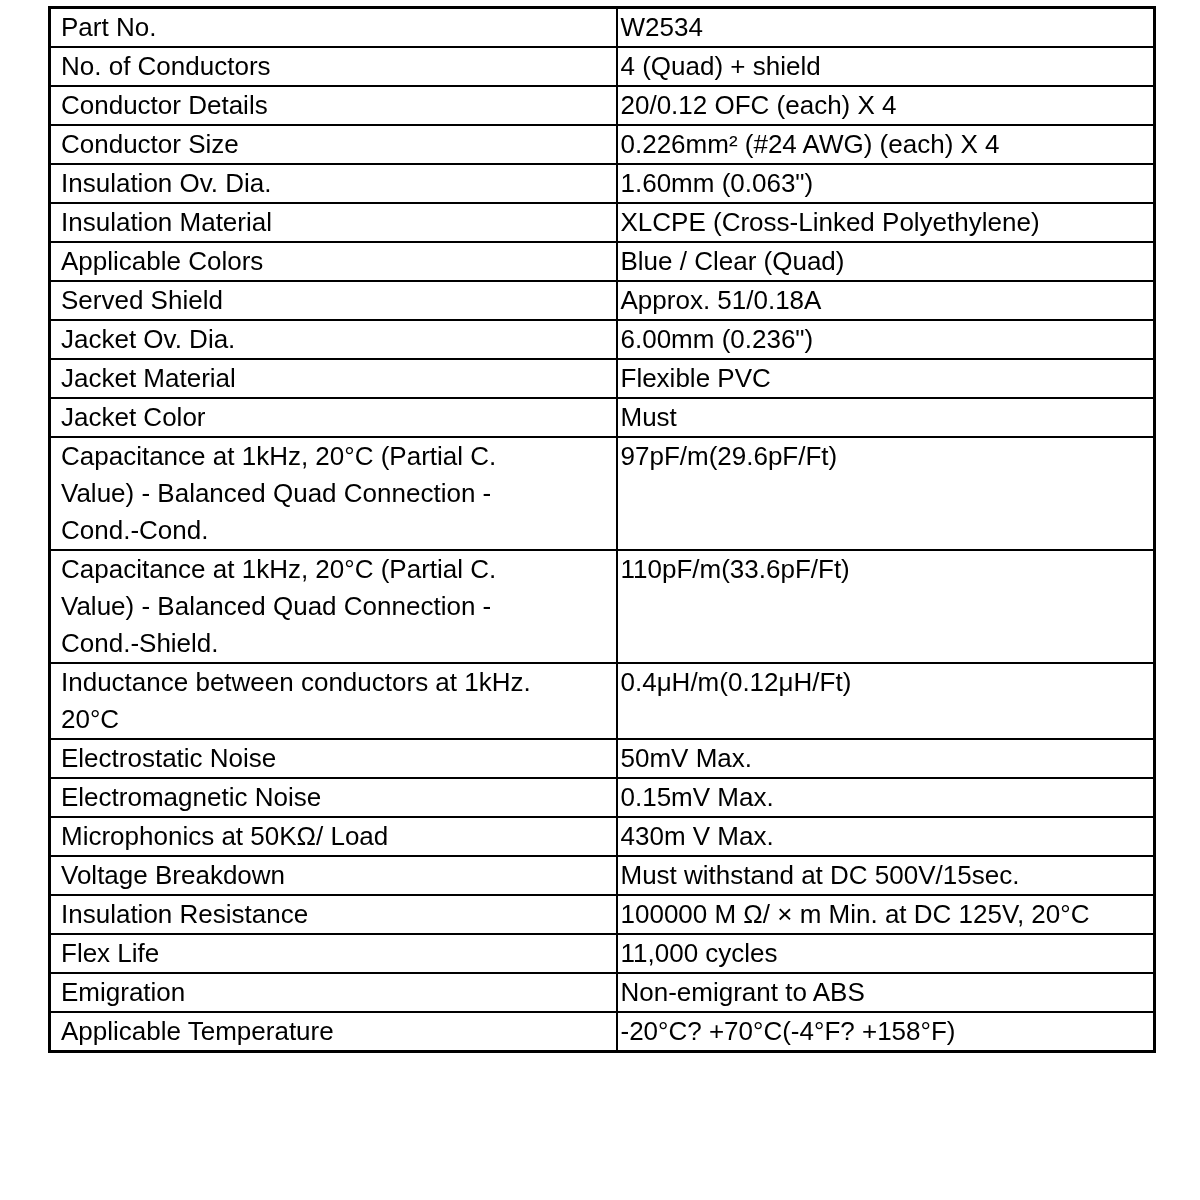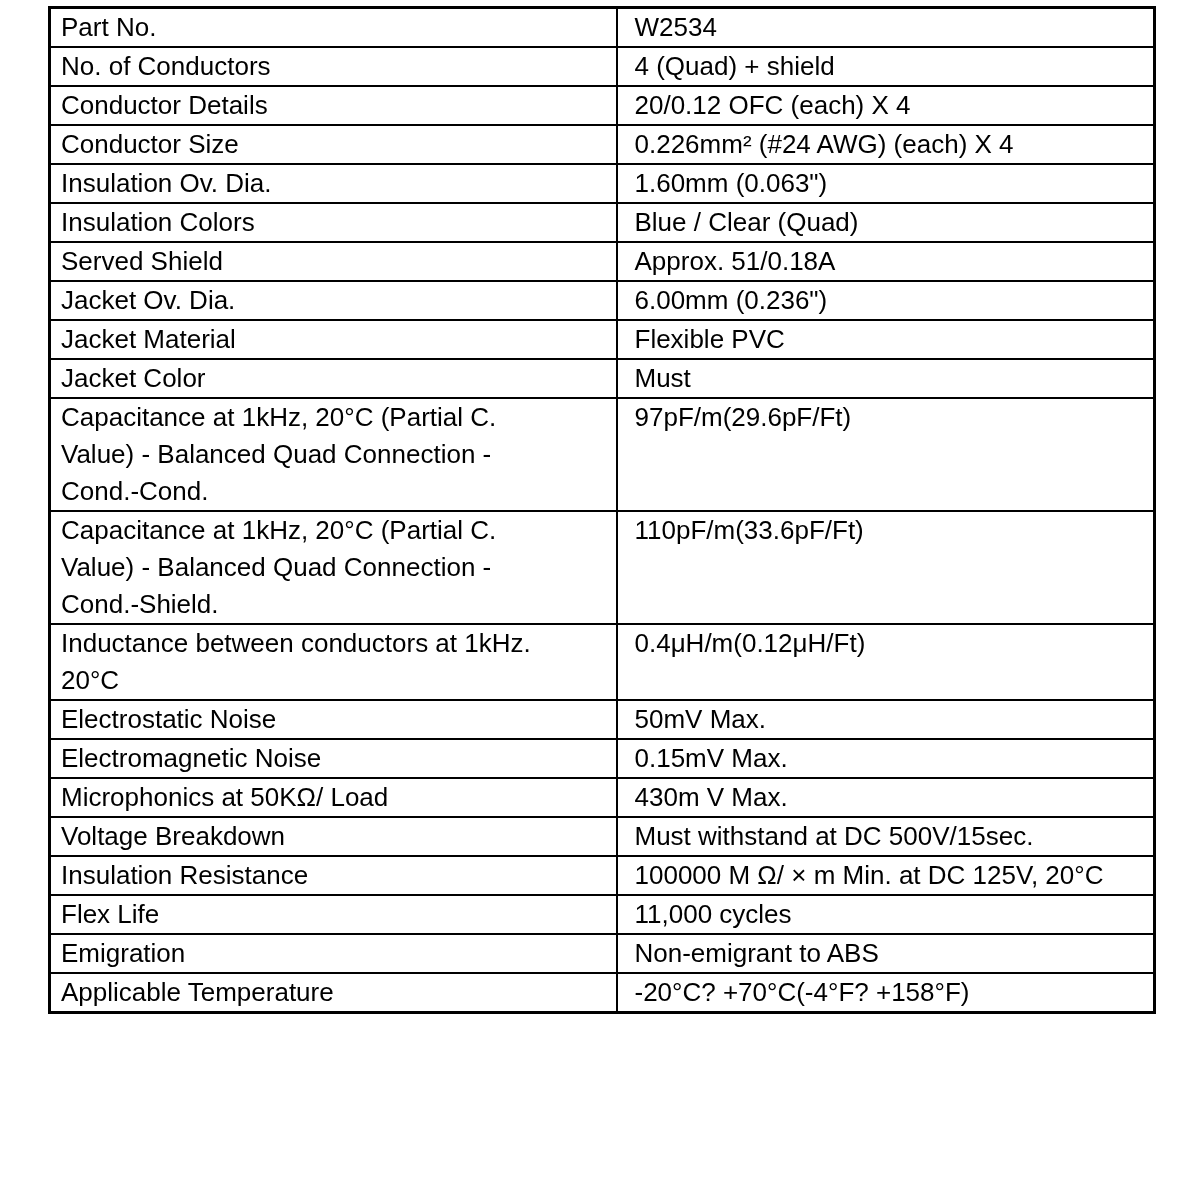--- a/index.html
+++ b/index.html
@@ -32,21 +32,21 @@
     line-height: 37px;
     color: #000000;
     vertical-align: top;
     padding: 0 8px 0 10px;
     overflow: hidden;
   }
   td.label-cell {
     white-space: pre-line;
   }
   td.value-cell {
-    padding-left: 17px;
+    padding-left: 3px;
   }
 </style>
 </head>
 <body>
 
 <div class="page">
   <table class="spec-table">
     <colgroup>
       <col class="col-label">
       <col class="col-value">
@@ -66,21 +66,25 @@
         </tr>
         <tr>
           <td class="label-cell">Conductor Size</td>
           <td class="value-cell">0.226mm² (#24 AWG) (each)  X 4</td>
         </tr>
         <tr>
           <td class="label-cell">Insulation Ov. Dia.</td>
           <td class="value-cell">1.60mm (0.063")</td>
         </tr>
         <tr>
-          <td class="label-cell">Insulation Colors</td>
+          <td class="label-cell">Insulation Material</td>
+          <td class="value-cell">XLCPE (Cross-Linked Polyethylene)</td>
+        </tr>
+        <tr>
+          <td class="label-cell">Applicable Colors</td>
           <td class="value-cell">Blue / Clear (Quad)</td>
         </tr>
         <tr>
           <td class="label-cell">Served Shield</td>
           <td class="value-cell">Approx. 51/0.18A</td>
         </tr>
         <tr>
           <td class="label-cell">Jacket Ov. Dia.</td>
           <td class="value-cell">6.00mm (0.236")</td>
         </tr>

